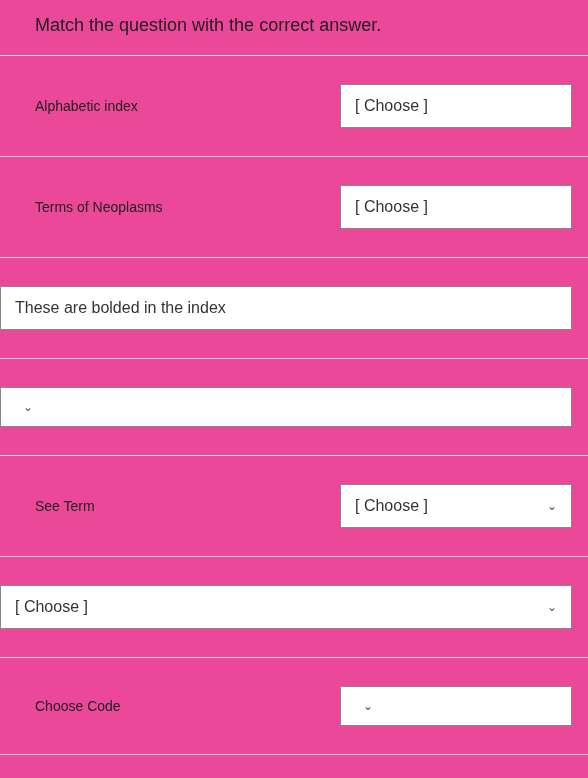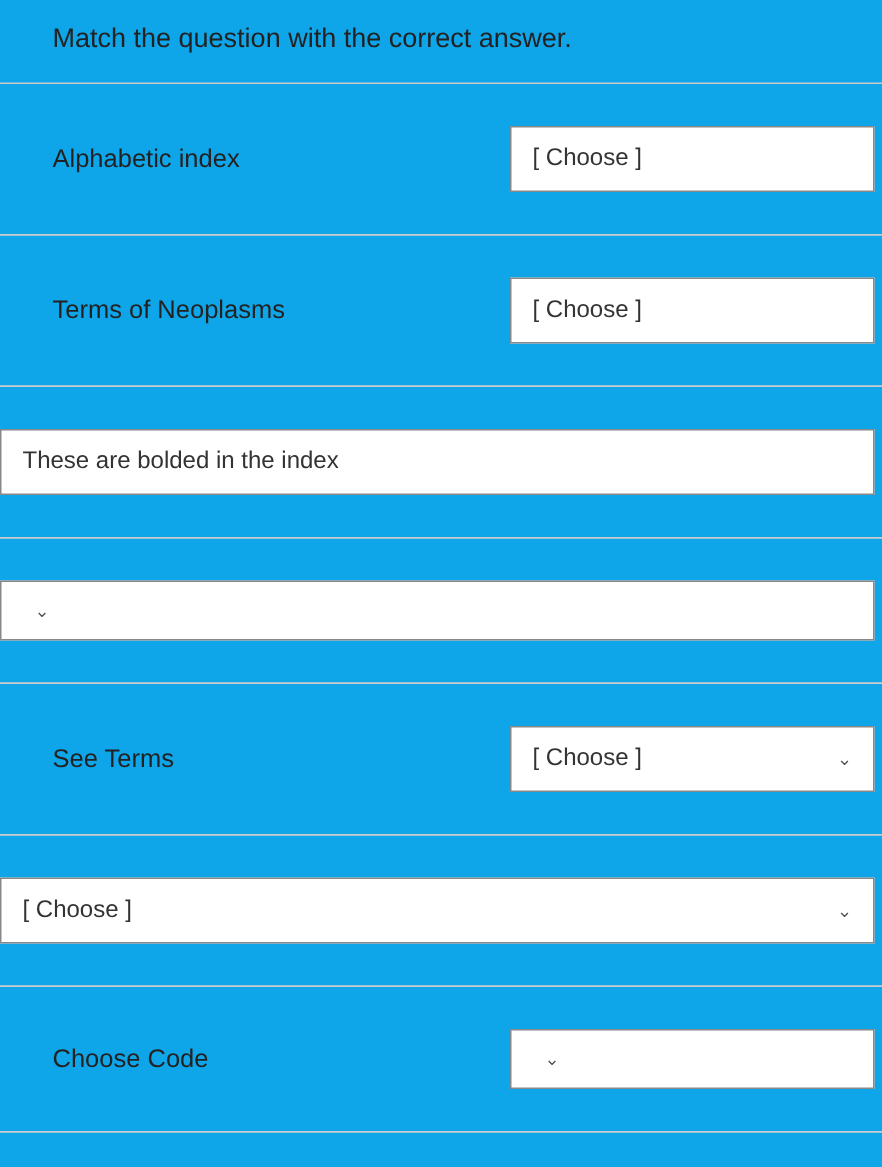--- a/index.html
+++ b/index.html
@@ -8,46 +8,46 @@
       box-sizing: border-box;
     }
     body {
       font-family: Arial, Helvetica, sans-serif;
       background: #f5f5f5;
       width: 588px;
       height: 778px;
       overflow: hidden;
     }
     .container {
-      background: #0ea5e9;
+      background: #ec4899;
       height: 100%;
       padding: 15px 0 0 0;
     }
     .instruction {
       font-size: 18px;
       color: #222;
       padding: 0 20px 20px 35px;
     }
     .match-row {
       display: flex;
       border-top: 1px solid #ccc;
       border-bottom: 1px solid #ccc;
       padding: 28px 0 28px 0;
       margin-top: -1px;
       align-items: center;
     }
     .term-cell {
       width: 340px;
       padding-left: 35px;
-      font-size: 17px;
+      font-size: 14px;
       color: #222;
     }
     .answer-cell {
       flex: 1;
-      padding-right: 5px;
+      padding-right: 16px;
     }
     .dropdown {
       border: 1px solid #888;
       background: #fff;
       padding: 12px 14px;
       font-size: 16px;
       color: #333;
       min-width: 220px;
       display: flex;
       align-items: center;
@@ -102,21 +102,21 @@
 
   <div class="match-row">
     <div class="answer-cell">
       <div class="dropdown">
         <span class="chevron">⌄</span>
       </div>
     </div>
   </div>
 
   <div class="match-row">
-    <div class="term-cell">See Terms</div>
+    <div class="term-cell">See Term</div>
     <div class="answer-cell">
       <div class="dropdown">
         <span class="dropdown-text">[ Choose ]</span>
         <span class="chevron">⌄</span>
       </div>
     </div>
   </div>
 
   <div class="match-row">
     <div class="answer-cell">

